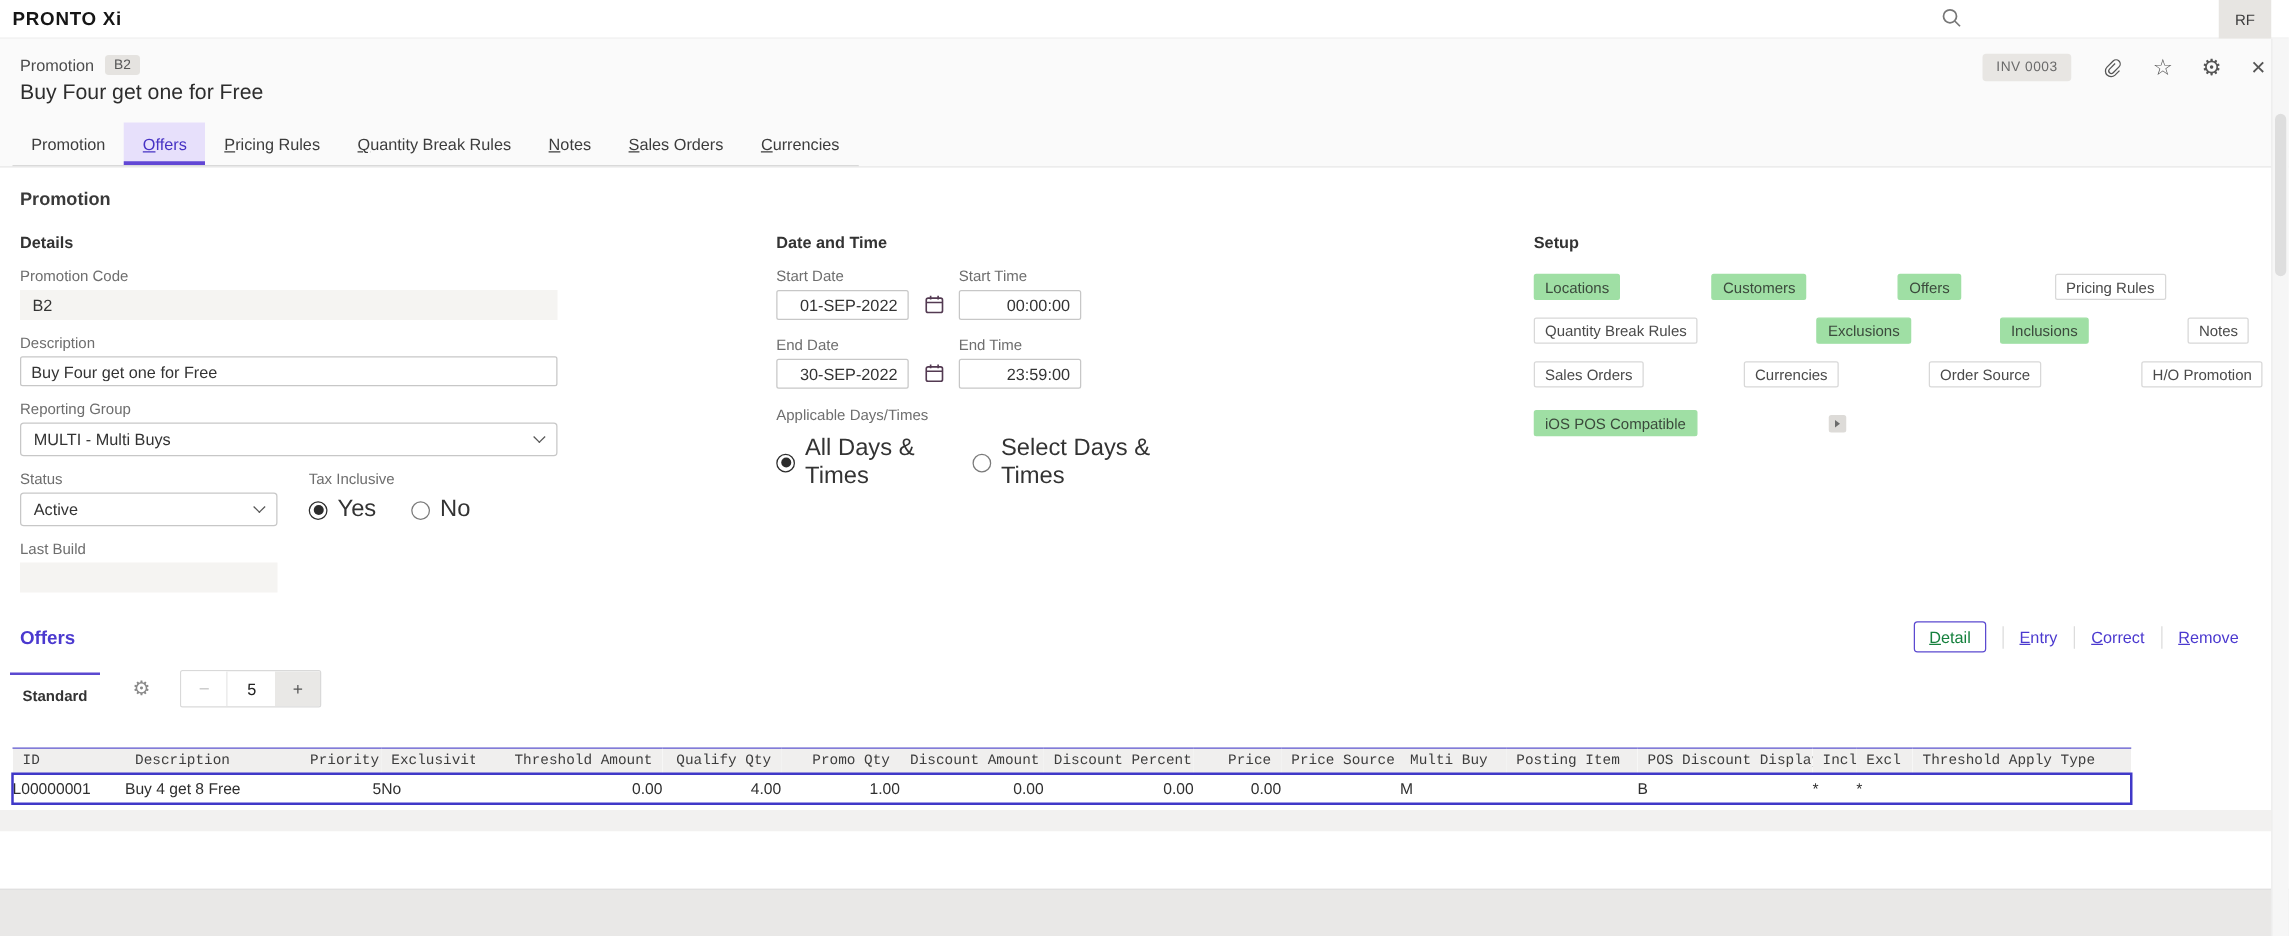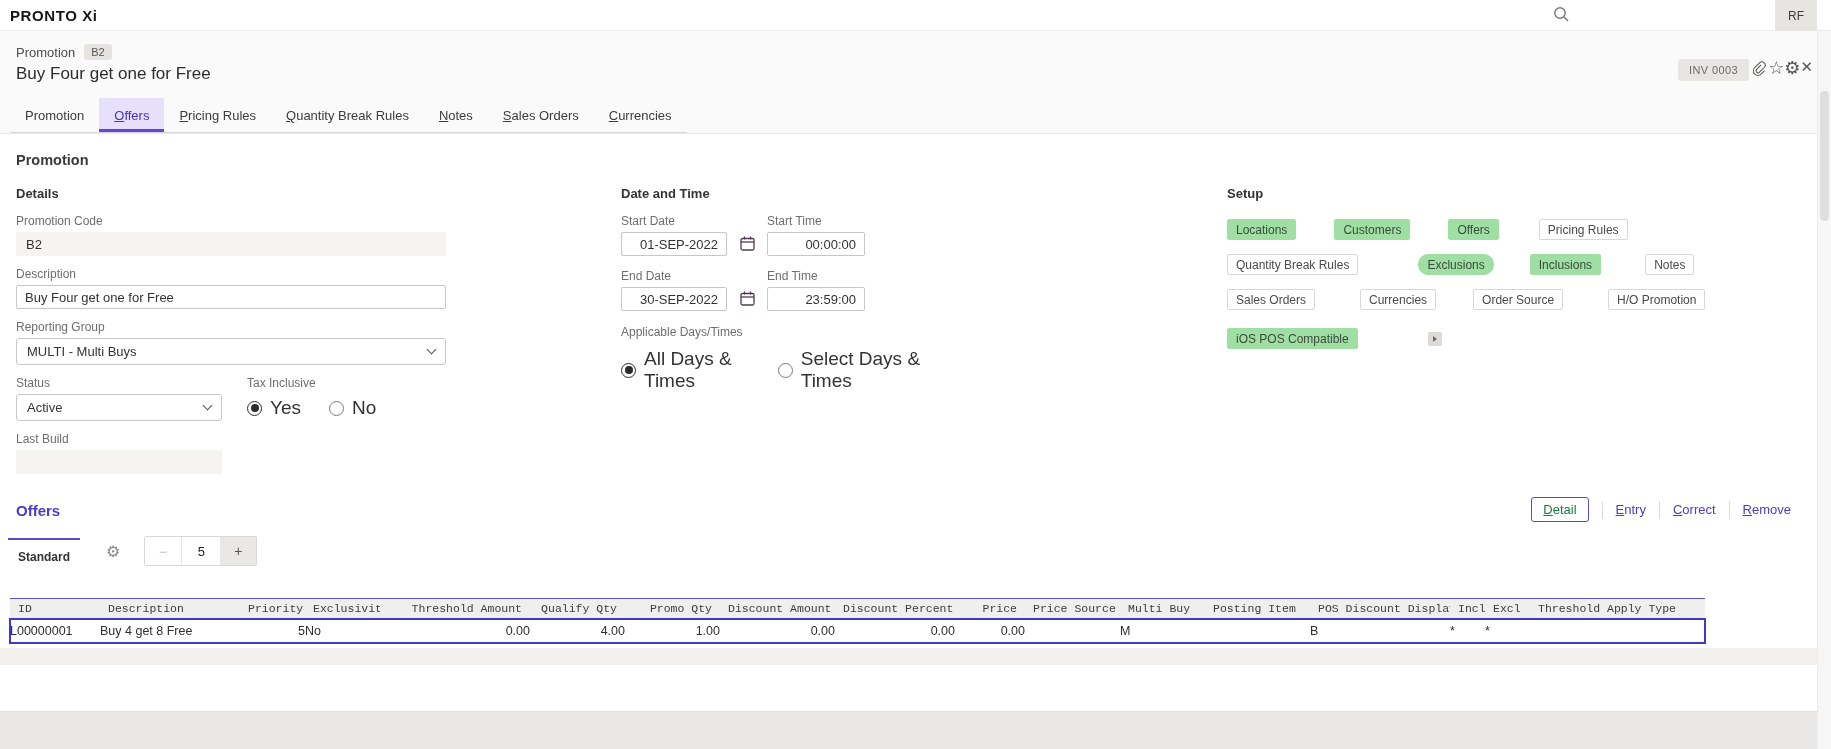--- a/index.html
+++ b/index.html
@@ -14,21 +14,21 @@
   .avatar { position:absolute; right:14px; top:0; width:42px; height:31px; background:#e7e5e2;
     display:flex; align-items:center; justify-content:center; font-size:12px; color:#3c3c3c; }
 
   
   .pagehead { position:absolute; top:31px; left:0; width:1831px; height:103px;
     background:#fafafa; border-bottom:1px solid #e8e8e8; }
   .crumbrow { position:absolute; left:16px; top:13px; display:flex; align-items:center; gap:9px; }
   .crumb { font-size:13px; color:#4c4c4c; }
   .codebadge { background:#e5e3e0; border-radius:3px; padding:2px 7px; font-size:11px; color:#555; }
   .pagetitle { position:absolute; left:16px; top:33px; font-size:17px; font-weight:500; color:#2d2d2d; }
-  .headactions { position:absolute; right:18px; top:28px; display:flex; }
+  .headactions { position:absolute; right:18px; top:12px; display:flex; align-items:center; gap:23px; }
   .invbadge { background:#e8e6e3; border-radius:3px; padding:5px 11px; font-size:11px;
     letter-spacing:.4px; color:#6b6b6b; }
   .hicon { color:#555; font-size:18px; line-height:1; cursor:pointer; }
   .tabs { position:absolute; left:10px; bottom:0; display:flex; border-bottom:1px solid #d9d9d9; }
   .tab { padding:10px 15px 9px 15px; font-size:13px; color:#3c3c3c; cursor:pointer; }
   .tab .accel { display:block; }
   .accel::first-letter { text-decoration:underline; }
   .tab.active { background:#e7e0fb; color:#4732c4; border-bottom:3px solid #6247d5; padding-bottom:6px; }
 
   
@@ -60,21 +60,21 @@
 
   
   .dt-row { display:flex; margin-bottom:2px; }
   .dt-group { display:flex; flex-direction:column; }
   .dt-date { width:106px; }
   .dt-time { width:98px; }
   .dt-in { text-align:right; }
   .calcell { width:40px; display:flex; align-items:flex-end; justify-content:center; padding-bottom:4px; }
 
   
-  .chiprow { display:flex; align-items:center; margin-bottom:14px; }
+  .chiprow { display:flex; align-items:center; margin-bottom:14px;gap:35px; }
   .chip { font-size:12px; padding:2.5px 8px; border-radius:2px; white-space:nowrap; cursor:pointer; }
   .chip.green { background:#9fdfa4; color:#3b4a3c; border:1px solid #9fdfa4; }
   .chip.plain { background:#fff; color:#4a4a4a; border:1px solid #d8d8d8; }
   .mini-ico { width:14px; height:14px; background:#dddbd8; border-radius:2px; position:relative; cursor:pointer; }
   .mini-ico::after { content:""; position:absolute; left:5px; top:4px; border-left:4px solid #6b6b6b;
     border-top:3px solid transparent; border-bottom:3px solid transparent; }
 
   
   .offers-block { position:absolute; left:0; top:485px; width:1831px; }
   .offers-head { position:absolute; left:16px; top:17px; font-size:15px; font-weight:700; color:#4b39cf; }
@@ -275,21 +275,21 @@
   <h3 style="margin-bottom:18px;">Setup</h3>
 
   <div class="chiprow">
     <span class="chip green">Locations</span>
     <span class="chip green" style="margin-left:38px;">Customers</span>
     <span class="chip green" style="margin-left:38px;">Offers</span>
     <span class="chip plain" style="margin-left:40px;">Pricing Rules</span>
   </div>
   <div class="chiprow">
     <span class="chip plain">Quantity Break Rules</span>
-    <span class="chip green" style="margin-left:60px;border-radius:10px;">Exclusions</span>
+    <span class="chip green" style="margin-left:60px;">Exclusions</span>
     <span class="chip green" style="margin-left:36px;">Inclusions</span>
     <span class="chip plain" style="margin-left:44px;">Notes</span>
   </div>
   <div class="chiprow">
     <span class="chip plain">Sales Orders</span>
     <span class="chip plain" style="margin-left:45px;">Currencies</span>
     <span class="chip plain" style="margin-left:37px;">Order Source</span>
     <span class="chip plain" style="margin-left:45px;">H/O Promotion</span>
   </div>
   <div class="chiprow" style="margin-top:18px;">

